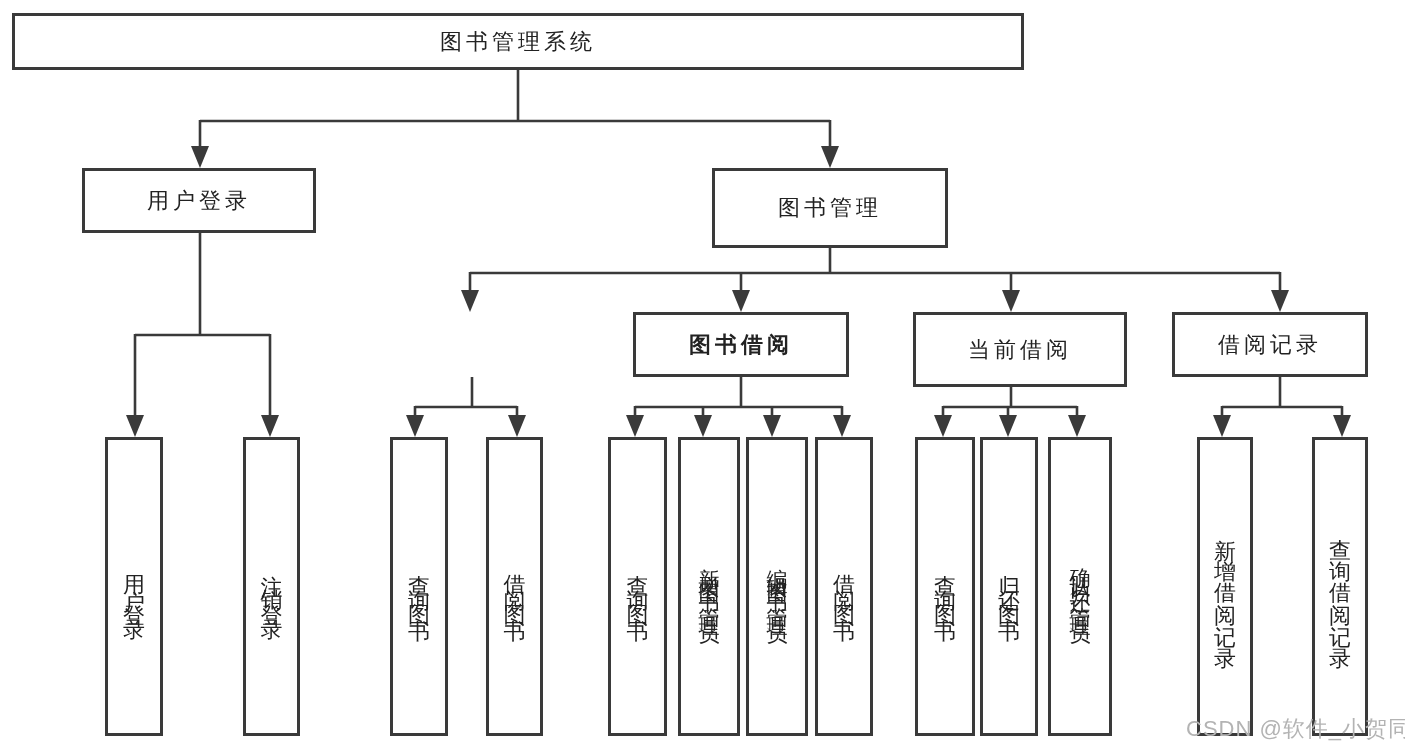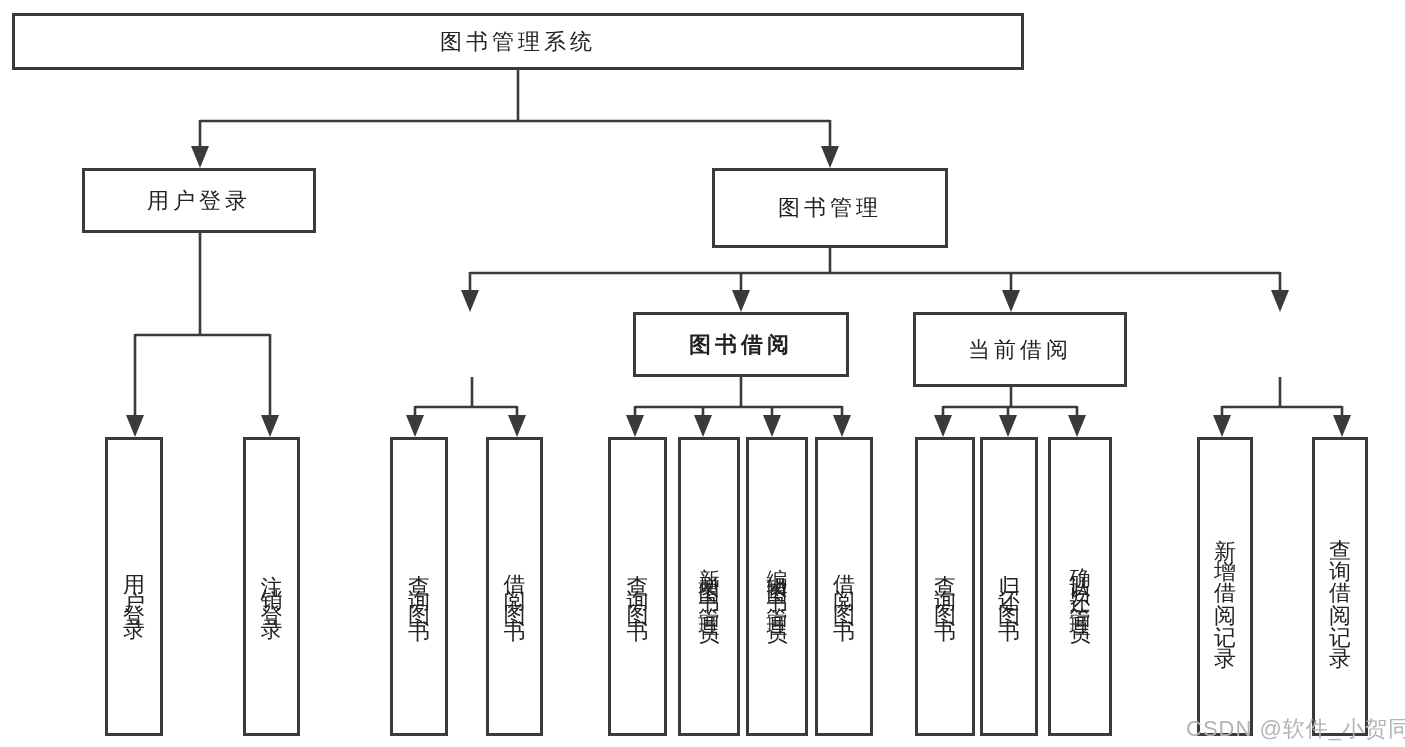--- a/index.html
+++ b/index.html
@@ -103,20 +103,21 @@
       <polygon points="1333,415 1351,415 1342,437"></polygon>
   </svg>
 
   <div class="box" style="left:12px;top:13px;width:1012px;height:57px;">图书管理系统</div>
 
   <div class="box" style="left:82px;top:168px;width:234px;height:65px;">用户登录</div>
   <div class="box" style="left:712px;top:168px;width:236px;height:80px;">图书管理</div>
 
   <div class="box" style="left:633px;top:312px;width:216px;height:65px;font-weight:bold;">图书借阅</div>
   <div class="box" style="left:905px;top:312px;width:214px;height:75px;margin-left:8px;">当前借阅</div>
+  <div class="box" style="left:1172px;top:312px;width:196px;height:65px;">借阅记录</div>
 
   <div class="box leaf ls4" style="left:105px;width:58px;">用户登录</div>
   <div class="box leaf ls4" style="left:243px;width:57px;">注销登录</div>
 
   <div class="box leaf ls4" style="left:390px;width:58px;">查询图书</div>
   <div class="box leaf ls4" style="left:486px;width:57px;">借阅图书</div>
 
   <div class="box leaf ls4" style="left:608px;width:59px;">查询图书</div>
   <div class="box leaf ls9" style="left:678px;width:62px;">新增图书（管理员）</div>
   <div class="box leaf ls9" style="left:746px;width:62px;">编辑图书（管理员）</div>

